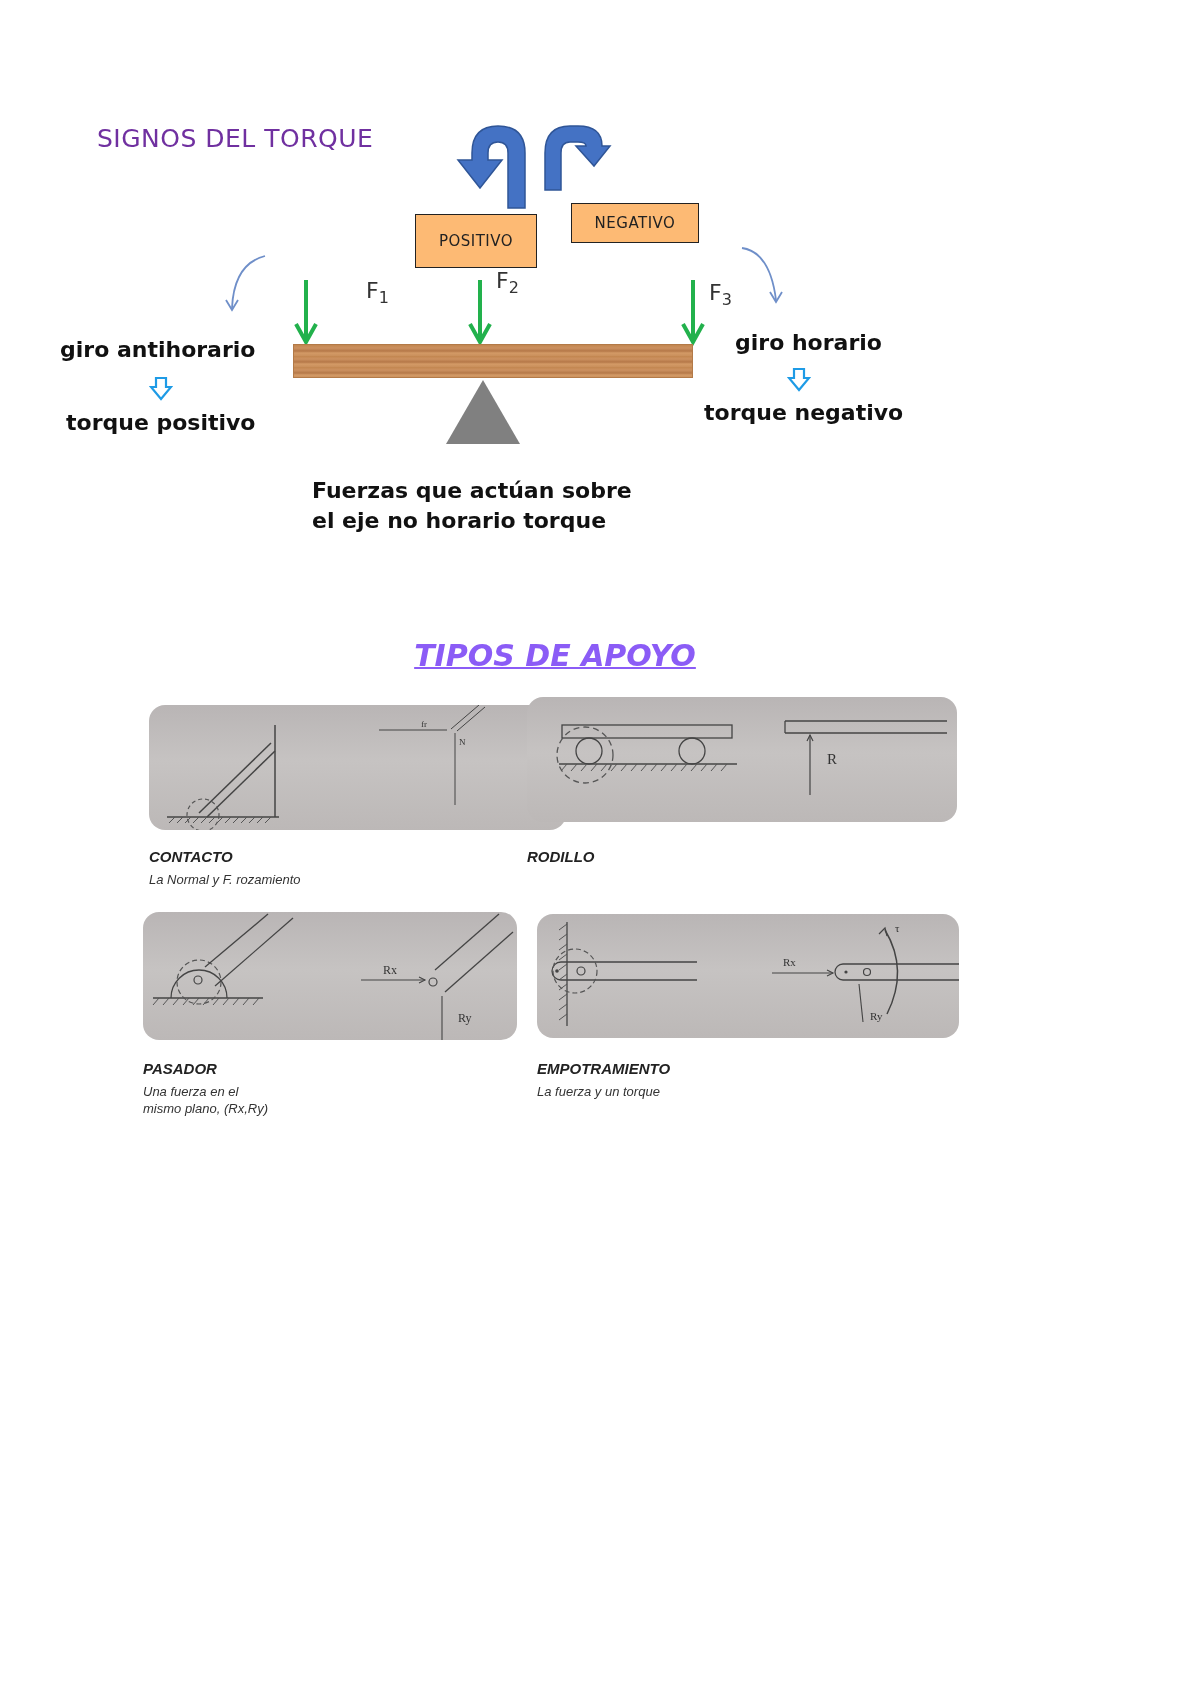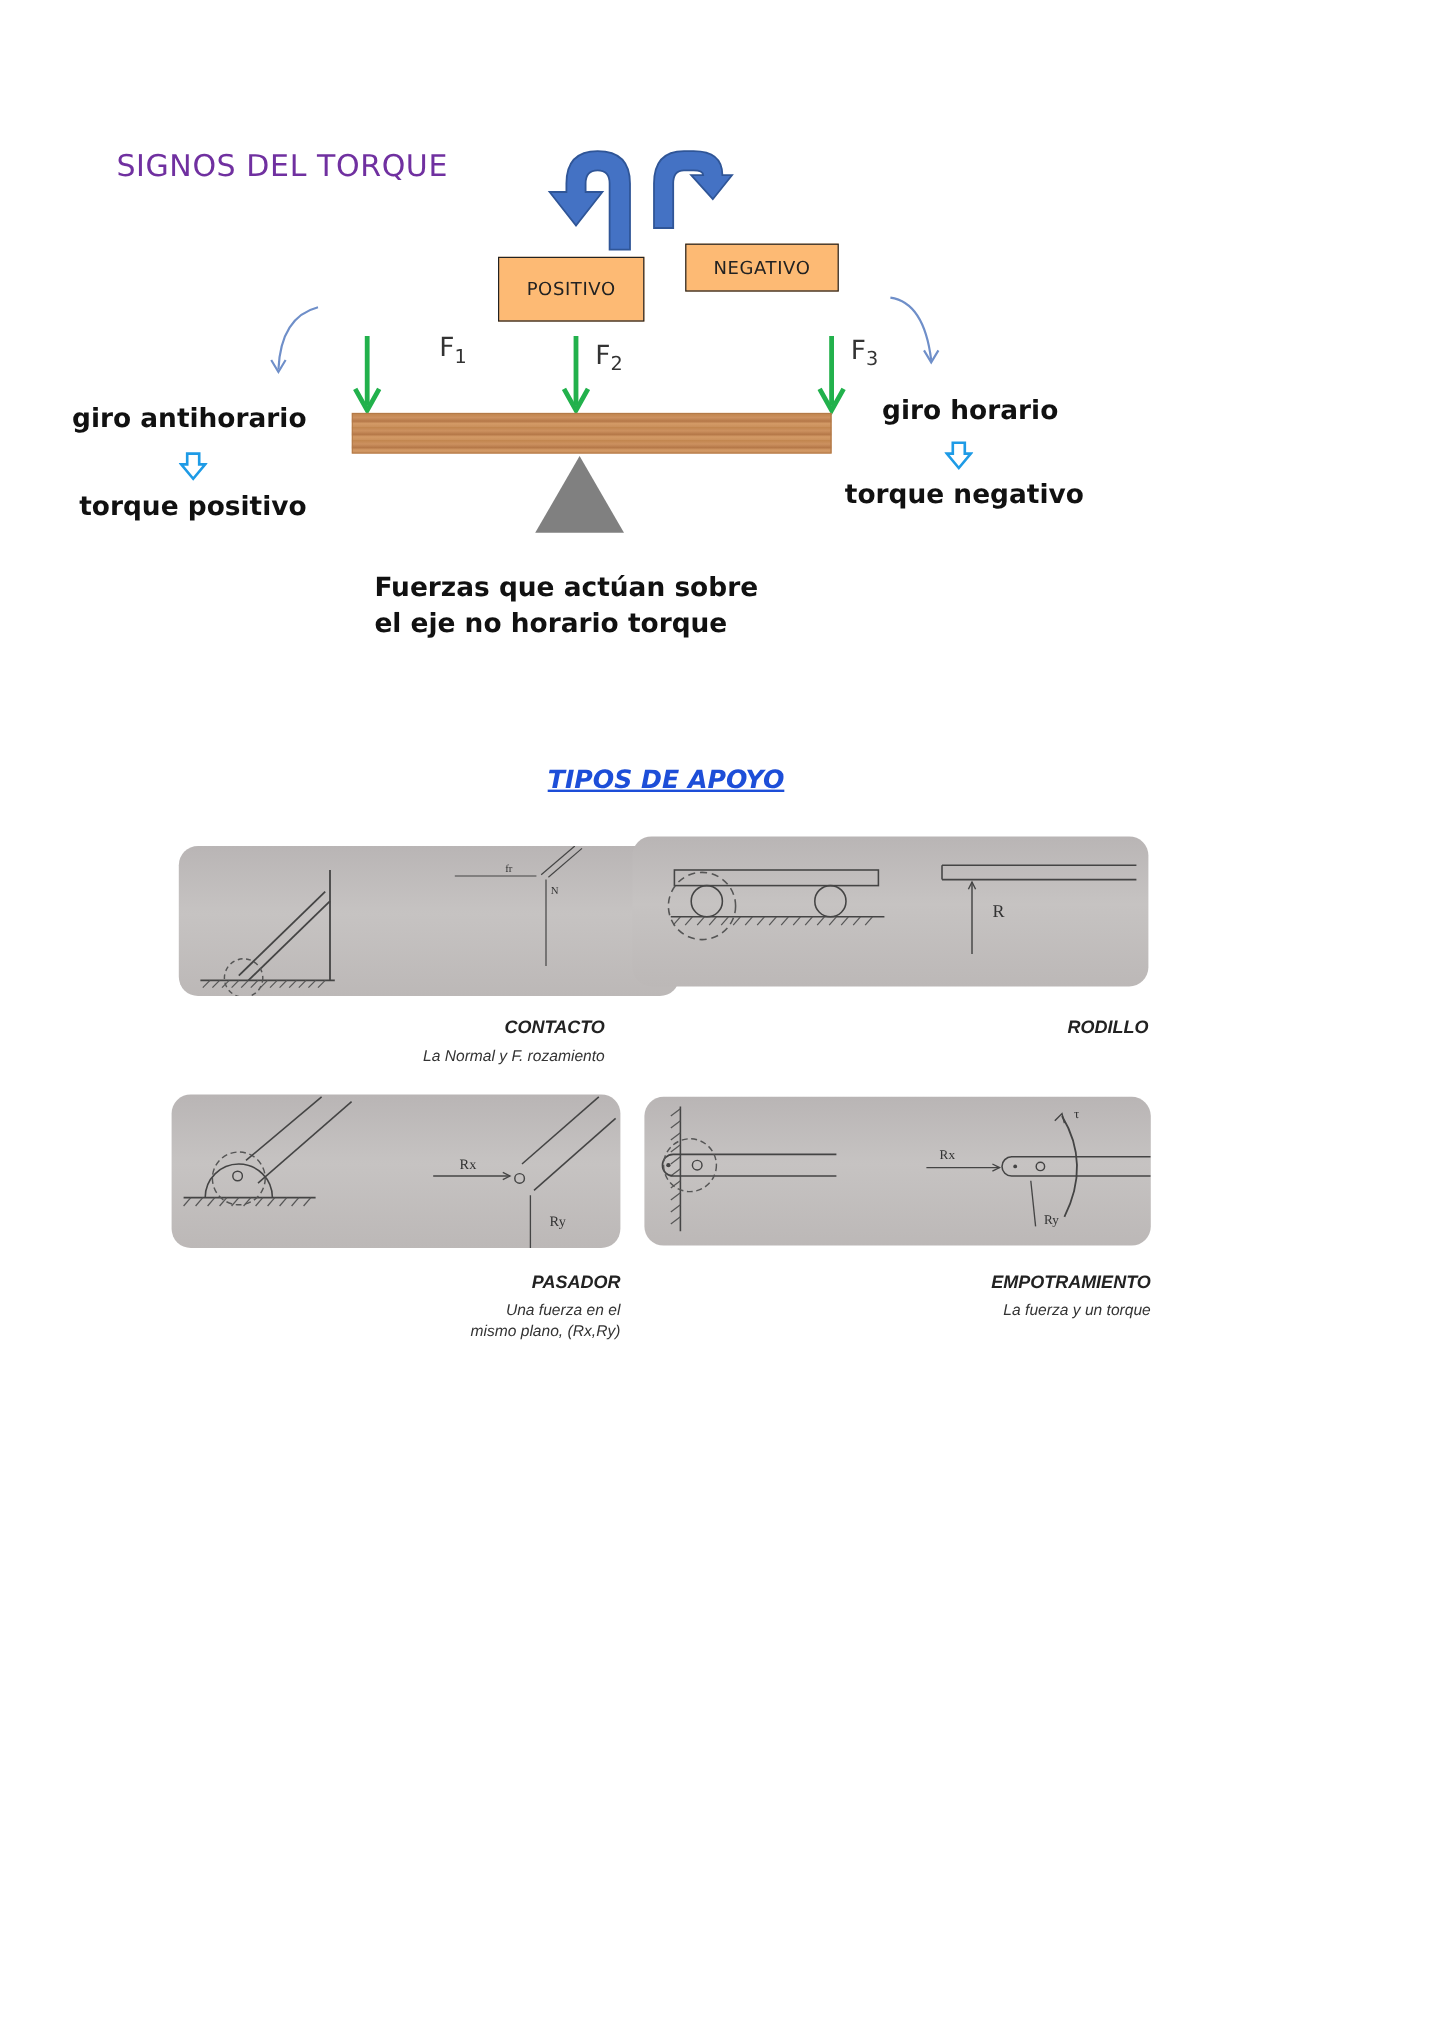--- a/index.html
+++ b/index.html
@@ -9,23 +9,23 @@
   .box { border:1.5px solid #222; background:#fdba74; font-family:"DejaVu Sans", sans-serif; font-size:15px; color:#222; display:flex; align-items:center; justify-content:center; letter-spacing:0.5px; }
   .lbl { font-size:22px; font-weight:bold; color:#111; white-space:nowrap; }
   .flabel { font-family:"DejaVu Sans", sans-serif; font-size:22px; color:#333; }
   .flabel sub { font-size:16px; }
   .beam { left:293px; top:344px; width:400px; height:34px;
     background: repeating-linear-gradient(0deg, #c98f5b 0px, #d39a66 3px, #b57848 5px, #cc9160 8px, #c2864f 11px);
     box-shadow: inset 0 0 0 1px #b37a48; }
   .fulcrum { left:446px; top:380px; width:0; height:0; border-left:37px solid transparent; border-right:37px solid transparent; border-bottom:64px solid #808080; }
   .note { left:312px; top:476px; font-size:22px; font-weight:bold; color:#111; line-height:30px; }
   .tipos { left:0; width:1110px; top:638px; text-align:center; }
-  .tipos span { font-family:"DejaVu Sans", sans-serif; font-size:21px; font-weight:bold; font-style:italic; color:#1d4ed8; text-decoration:underline; text-decoration-thickness:2px; }
+  .tipos span { font-family:"DejaVu Sans", sans-serif; font-size:30px; font-weight:bold; font-style:italic; color:#8b5cf6; text-decoration:underline; text-decoration-thickness:2px; }
   .photo { border-radius:16px; background: linear-gradient(180deg,#b9b5b5 0%, #c6c3c2 45%, #bcb8b7 100%); overflow:hidden; }
-  .cap { text-align:right; font-family:"Liberation Sans", sans-serif; font-style:italic; color:#222; }
+  .cap { text-align:left; font-family:"Liberation Sans", sans-serif; font-style:italic; color:#222; }
   .cap .h { font-weight:bold; font-size:15px; margin-bottom:6px; }
   .cap .d { font-size:13px; line-height:17px; color:#333; }
 </style>
 </head>
 <body>
 
 <div class="abs title-torque">SIGNOS DEL TORQUE</div>
 
 <svg class="abs" style="left:430px;top:118px" width="220" height="92">
 
@@ -61,21 +61,21 @@
 <svg class="abs" style="left:294px;top:280px" width="24" height="66">
   <line x1="12" y1="0" x2="12" y2="58" stroke="#22b14c" stroke-width="4"></line>
   <path d="M2 44 L12 62 L22 44" fill="none" stroke="#22b14c" stroke-width="4"></path>
 </svg>
 <div class="abs flabel" style="left:322px;top:278px;margin-left:44px;"><span>F</span><sub>1</sub></div>
 
 <svg class="abs" style="left:468px;top:280px" width="24" height="66">
   <line x1="12" y1="0" x2="12" y2="58" stroke="#22b14c" stroke-width="4"></line>
   <path d="M2 44 L12 62 L22 44" fill="none" stroke="#22b14c" stroke-width="4"></path>
 </svg>
-<div class="abs flabel" style="left:496px;top:284px;"><span>F</span><sub>2</sub></div>
+<div class="abs flabel" style="left:496px;top:268px;"><span>F</span><sub>2</sub></div>
 
 <svg class="abs" style="left:681px;top:280px" width="24" height="66">
   <line x1="12" y1="0" x2="12" y2="58" stroke="#22b14c" stroke-width="4"></line>
   <path d="M2 44 L12 62 L22 44" fill="none" stroke="#22b14c" stroke-width="4"></path>
 </svg>
 <div class="abs flabel" style="left:709px;top:280px;"><span>F</span><sub>3</sub></div>
 
 <div class="abs beam"></div>
 <div class="abs fulcrum"></div>
 

